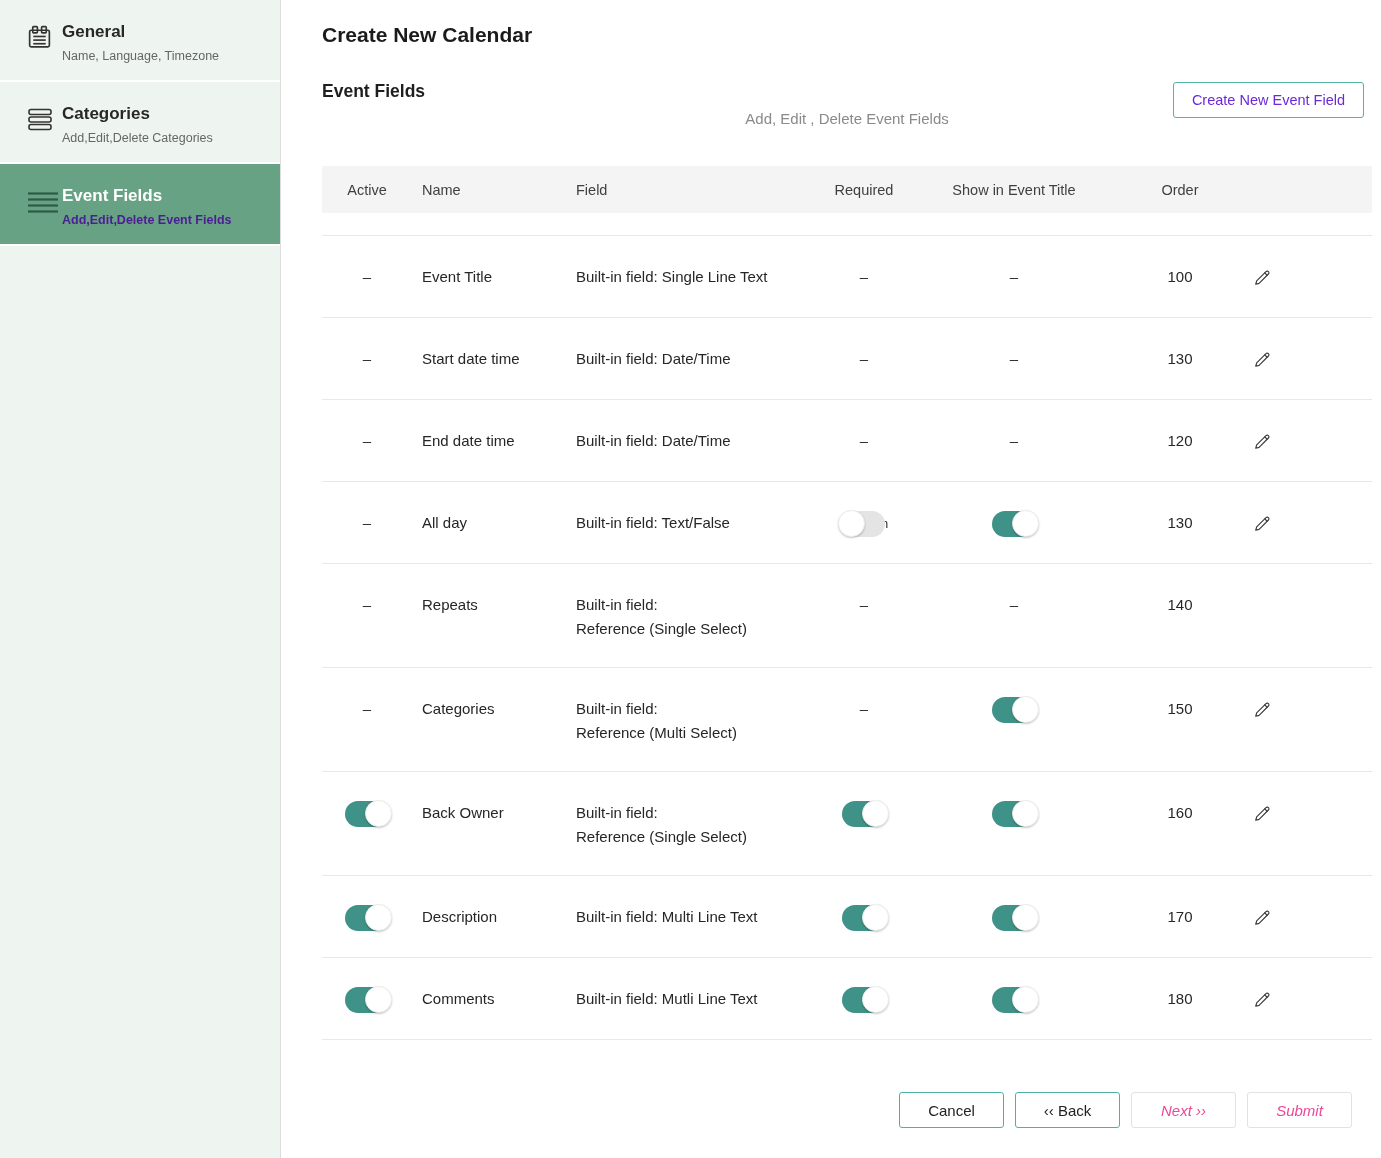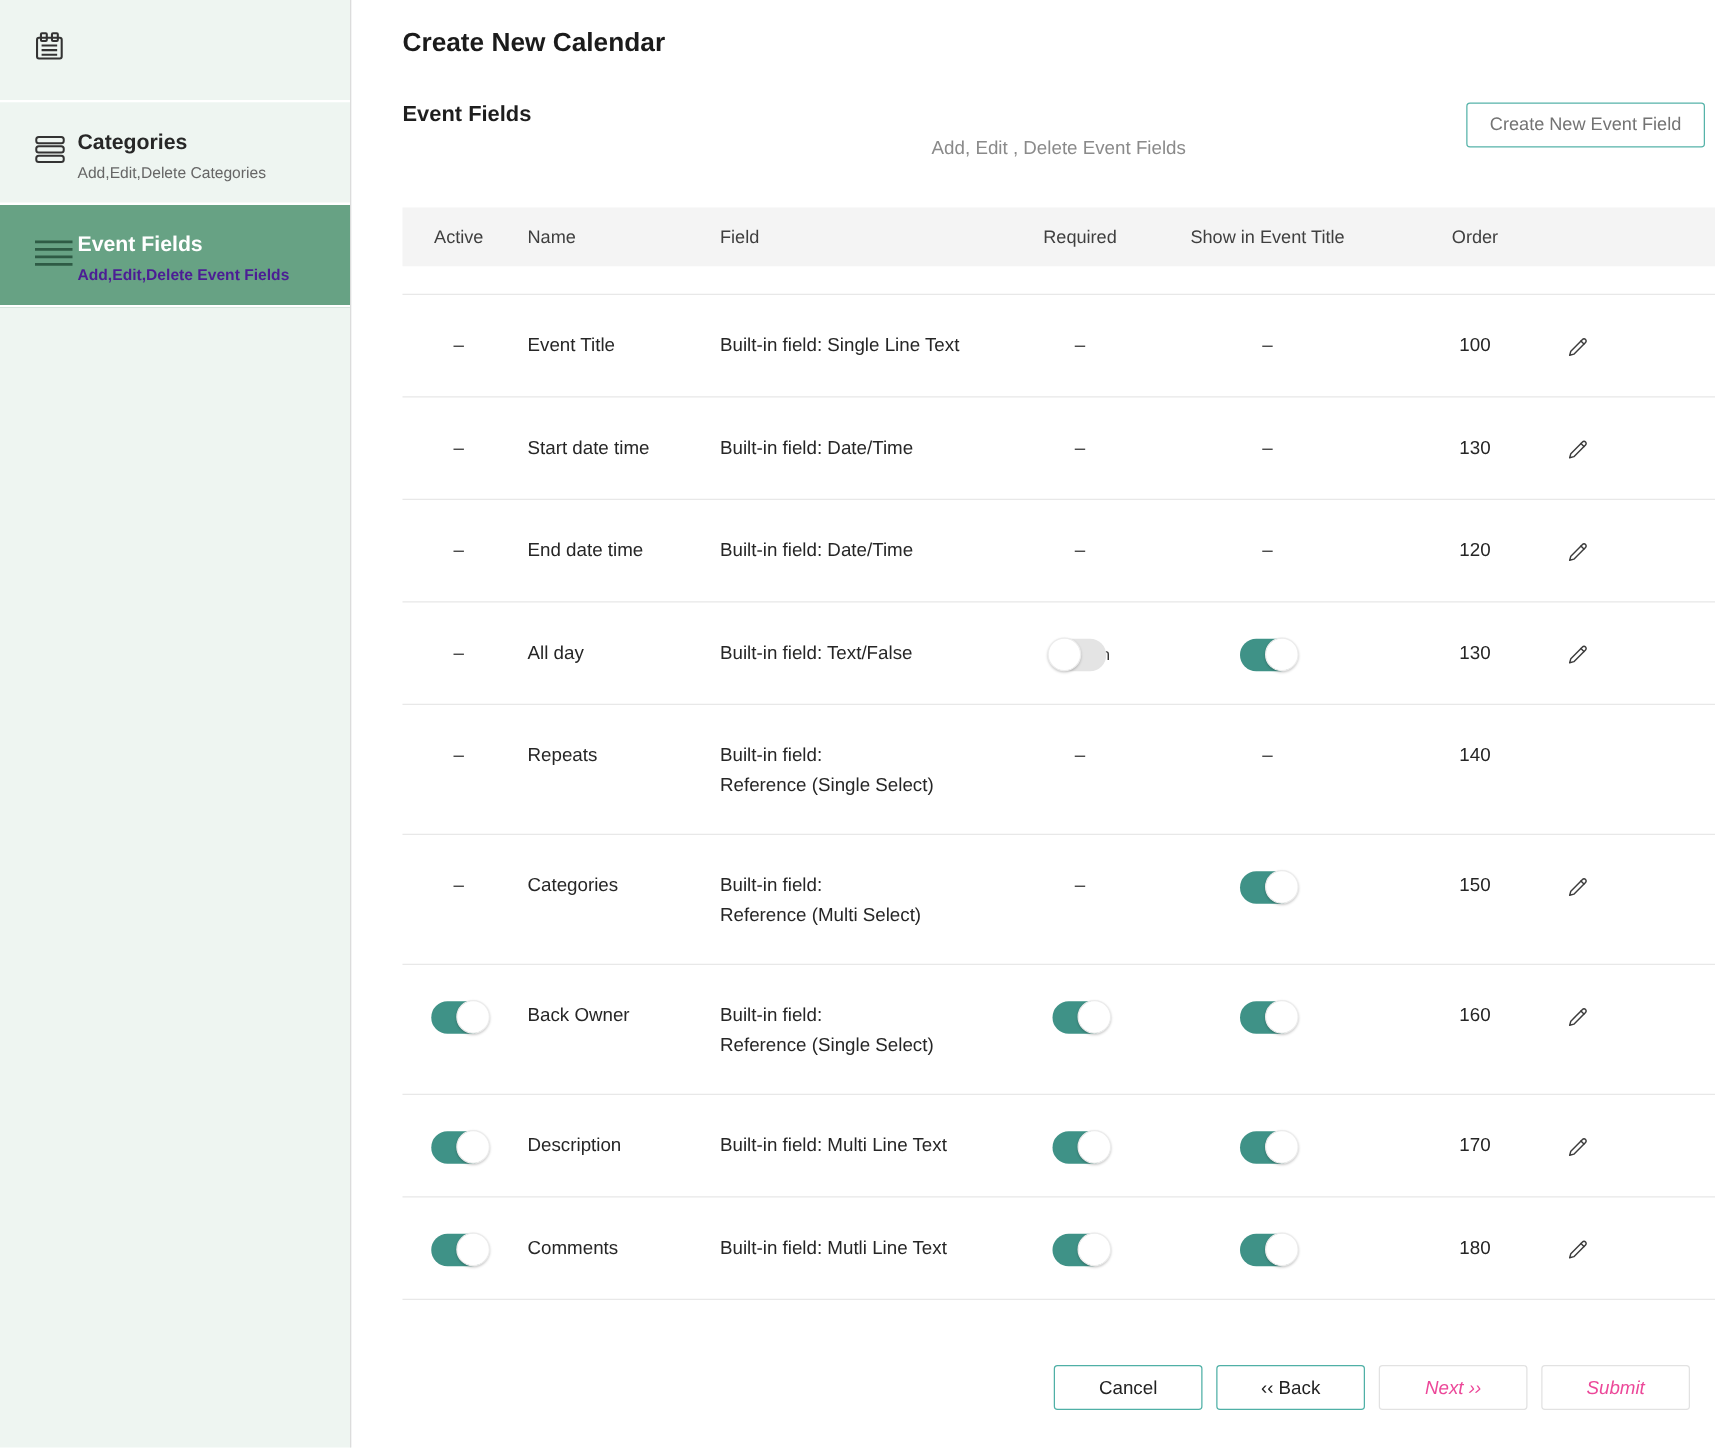--- a/index.html
+++ b/index.html
@@ -28,21 +28,21 @@
 
   
   .main { position:absolute; left:281px; top:0; right:0; bottom:0; padding:0 9px 0 41px; }
   .page-title { font-size:21px; font-weight:bold; color:#1b1b1b; margin-top:22px; line-height:26px; }
   .section-head { position:relative; }
   .section-title { font-size:17.5px; font-weight:bold; color:#1e1e1e; margin-top:32px; line-height:22px; }
   .section-sub { font-size:15px; color:#8a8a8a; margin-top:7px; line-height:20px;text-align:center; }
   .create-btn {
     position:absolute; top:-47px; right:8px; height:36px; padding:0 18px;
     background:#ffffff; border:1px solid #56b3a9; border-radius:3px;
-    font-family:"Liberation Sans",sans-serif; font-size:14.5px; color:#737373; cursor:pointer;
+    font-family:"Liberation Sans",sans-serif; font-size:14.5px; color:#6d28d9; cursor:pointer;
   }
   .section-head-wrap { position:relative; }
 
   
   .table { width:1050px; margin-top:37px; }
   .thead, .trow {
     display:grid;
     grid-template-columns:90px 154px 246px 104px 196px 136px 124px;
   }
   .thead {
@@ -74,41 +74,45 @@
   .artifact { font-size:13px; color:#333; margin-left:-4px; line-height:26px; }
 
   .edit-btn { background:none; border:none; cursor:pointer; margin-top:3px; padding:0; }
 
   
   .footer {
     width:1050px; margin-top:52px; display:flex; justify-content:flex-end;
     gap:11px; padding-right:20px;
   }
   .foot-btn {
-    width:119px; height:36px; background:#fff; border-radius:3px;
+    width:105px; height:36px; background:#fff; border-radius:3px;
     font-family:"Liberation Sans",sans-serif; font-size:15px; cursor:pointer;
     border:1px solid #4fb0a6; color:#222;
   }
   .foot-btn.disabled { border:1px solid #e2e2e2; color:#ec4899; cursor:default;font-style:italic; }
 </style>
 </head>
 <body>
 
 <aside class="sidebar">
   <div class="side-item">
     <span class="side-icon">
       <svg width="27" height="27" viewBox="0 0 26 26" fill="none" stroke="#333" stroke-width="1.6">
         <rect x="3.5" y="6" width="19" height="16" rx="1.5"></rect>
         <rect x="6.5" y="2.5" width="4.5" height="6" rx="0.8"></rect>
         <rect x="15" y="2.5" width="4.5" height="6" rx="0.8"></rect>
         <line x1="7" y1="12" x2="19" y2="12"></line>
         <line x1="7" y1="15.5" x2="19" y2="15.5"></line>
         <line x1="7" y1="19" x2="19" y2="19"></line>
       </svg>
     </span>
+    <div class="side-text">
+      <div class="side-title">General</div>
+      <div class="side-sub">Name, Language, Timezone</div>
+    </div>
   </div>
 
   <div class="side-item">
     <span class="side-icon">
       <svg width="28" height="27" viewBox="0 0 28 26" fill="none" stroke="#333" stroke-width="1.6">
         <rect x="3" y="3" width="22" height="5" rx="2"></rect>
         <rect x="3" y="10.5" width="22" height="5" rx="2"></rect>
         <rect x="3" y="18" width="22" height="5" rx="2"></rect>
       </svg>
     </span>

